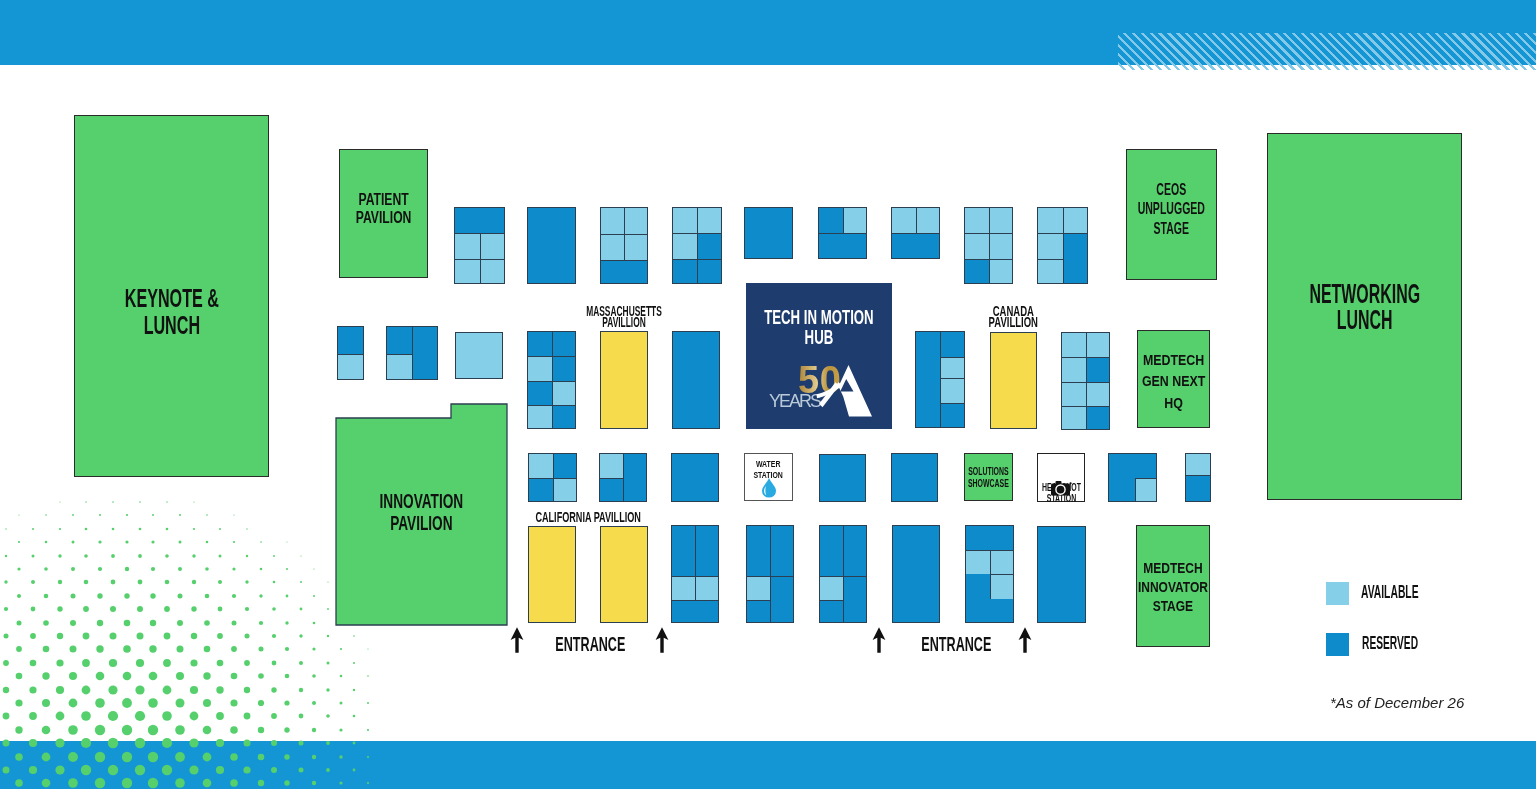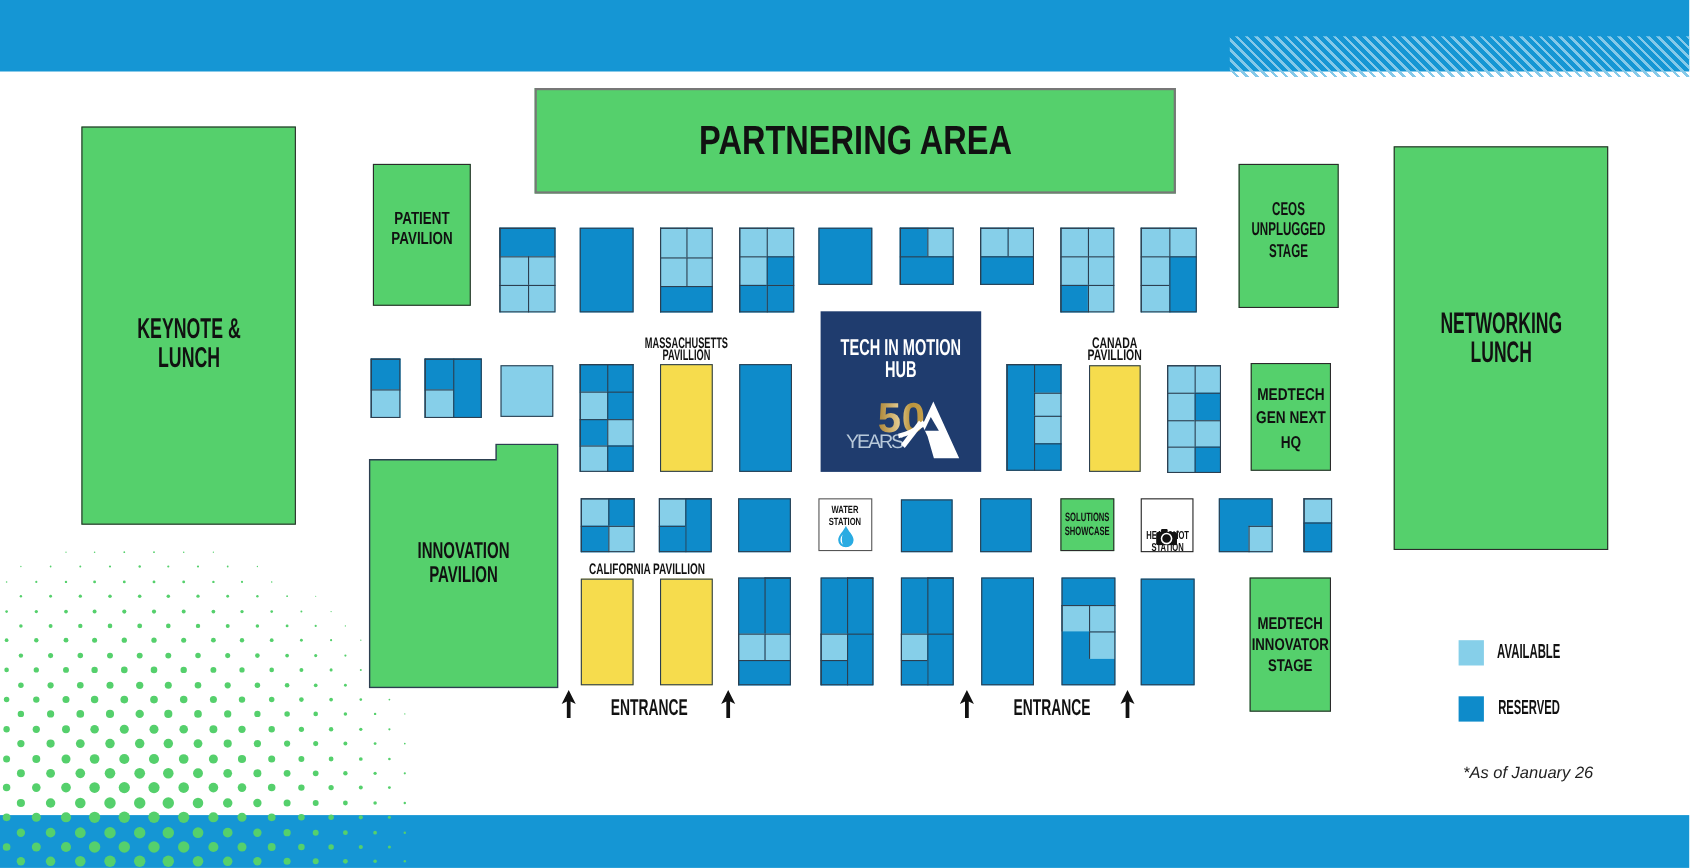--- a/index.html
+++ b/index.html
@@ -325,23 +325,20 @@
         <circle cx="328" cy="797" r="1.8"></circle>
         <circle cx="354" cy="797" r="1.3"></circle>
       </g>
     </svg>
 
 <div class="gbox" style="left:74px;top:115px;width:195px;height:362px;font-size:26px;line-height:27px;padding-top:31px;box-sizing:border-box">
   <span style="transform:scaleX(0.62)">KEYNOTE &amp;
 LUNCH</span>
     </div>
 
-<div class="gbox" style="left:486px;top:80px;width:583px;height:96px;font-size:37px;border:2px solid #777">
-  <span style="transform:scaleX(0.80)">PARTNERING AREA</span>
-    </div>
 
 <div class="gbox" style="left:339px;top:149px;width:89px;height:129px;font-size:16px;line-height:18px;padding-bottom:9px;box-sizing:border-box">
   <span style="transform:scaleX(0.76)">PATIENT
 PAVILION</span>
     </div>
 
 <div class="gbox" style="left:1126px;top:149px;width:91px;height:131px;font-size:17px;line-height:19.5px;padding-bottom:11px;box-sizing:border-box">
   <span style="transform:scaleX(0.62)">CEOS
 UNPLUGGED
 STAGE</span>
@@ -686,15 +683,15 @@
 <div class="t" style="left:1361px;top:584px;width:100px;height:16px;font-size:18.6px;justify-content:flex-start">
       <span style="transform:scaleX(0.555);transform-origin:left center">AVAILABLE</span>
     </div>
 
 <div style="position:absolute;left:1326px;top:633px;width:23px;height:23px;background:#0e8bca"></div>
 
 <div class="t" style="left:1362px;top:635px;width:100px;height:16px;font-size:18.6px;justify-content:flex-start">
       <span style="transform:scaleX(0.55);transform-origin:left center">RESERVED</span>
     </div>
 
-<div style="position:absolute;left:1330px;top:694px;width:160px;height:20px;font-size:15px;font-style:italic;color:#222">*As of January 26</div>
+<div style="position:absolute;left:1330px;top:694px;width:160px;height:20px;font-size:15px;font-style:italic;color:#222">*As of December 26</div>
 
 </div>
 
 </body></html>

